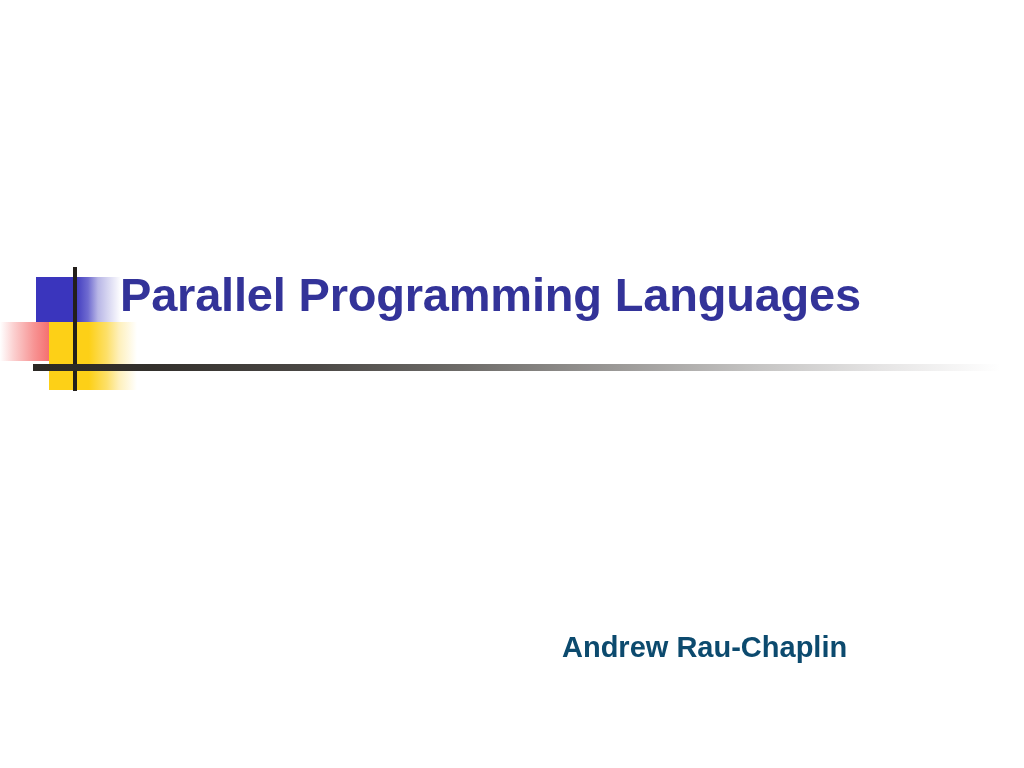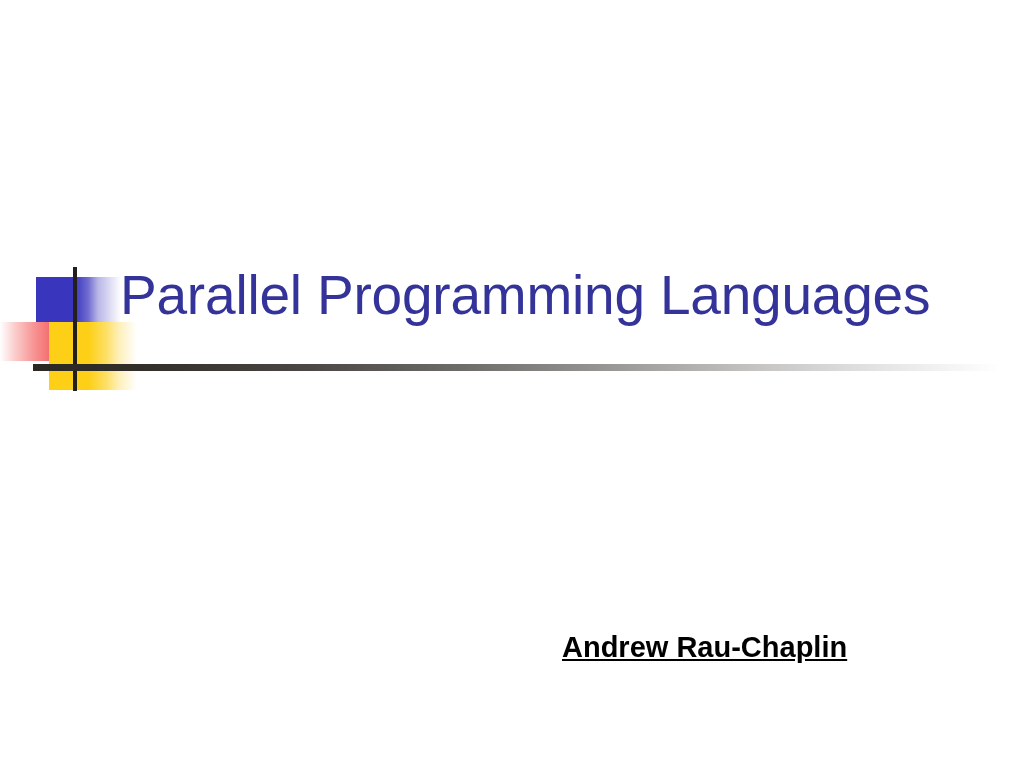--- a/index.html
+++ b/index.html
@@ -104,40 +104,39 @@
                 #e6e5e5 850px,
                 #ffffff 967px);
   }
 
   
   .title {
     position: absolute;
     left: 120px;
     top: 266px;
     width: 860px;
-    font-size: 55px;
+    font-size: 47px;
     line-height: 58px;
-    font-weight: 400;
+    font-weight: 700;
     letter-spacing: -0.2px;
     color: #333399;
     white-space: nowrap;
   }
 
   
   .author {
     position: absolute;
     left: 562px;
     top: 628px;
     width: 420px;
     font-size: 29px;
     line-height: 38px;
     font-weight: bold;
-    color: #000000;
+    color: #0c4a6e;
     white-space: nowrap;
-    text-decoration: underline;
   }
 </style>
 </head>
 <body>
 
 <div class="slide">
 
   <div class="deco">
     <div class="deco-blue"></div>
     <div class="deco-red"></div>

